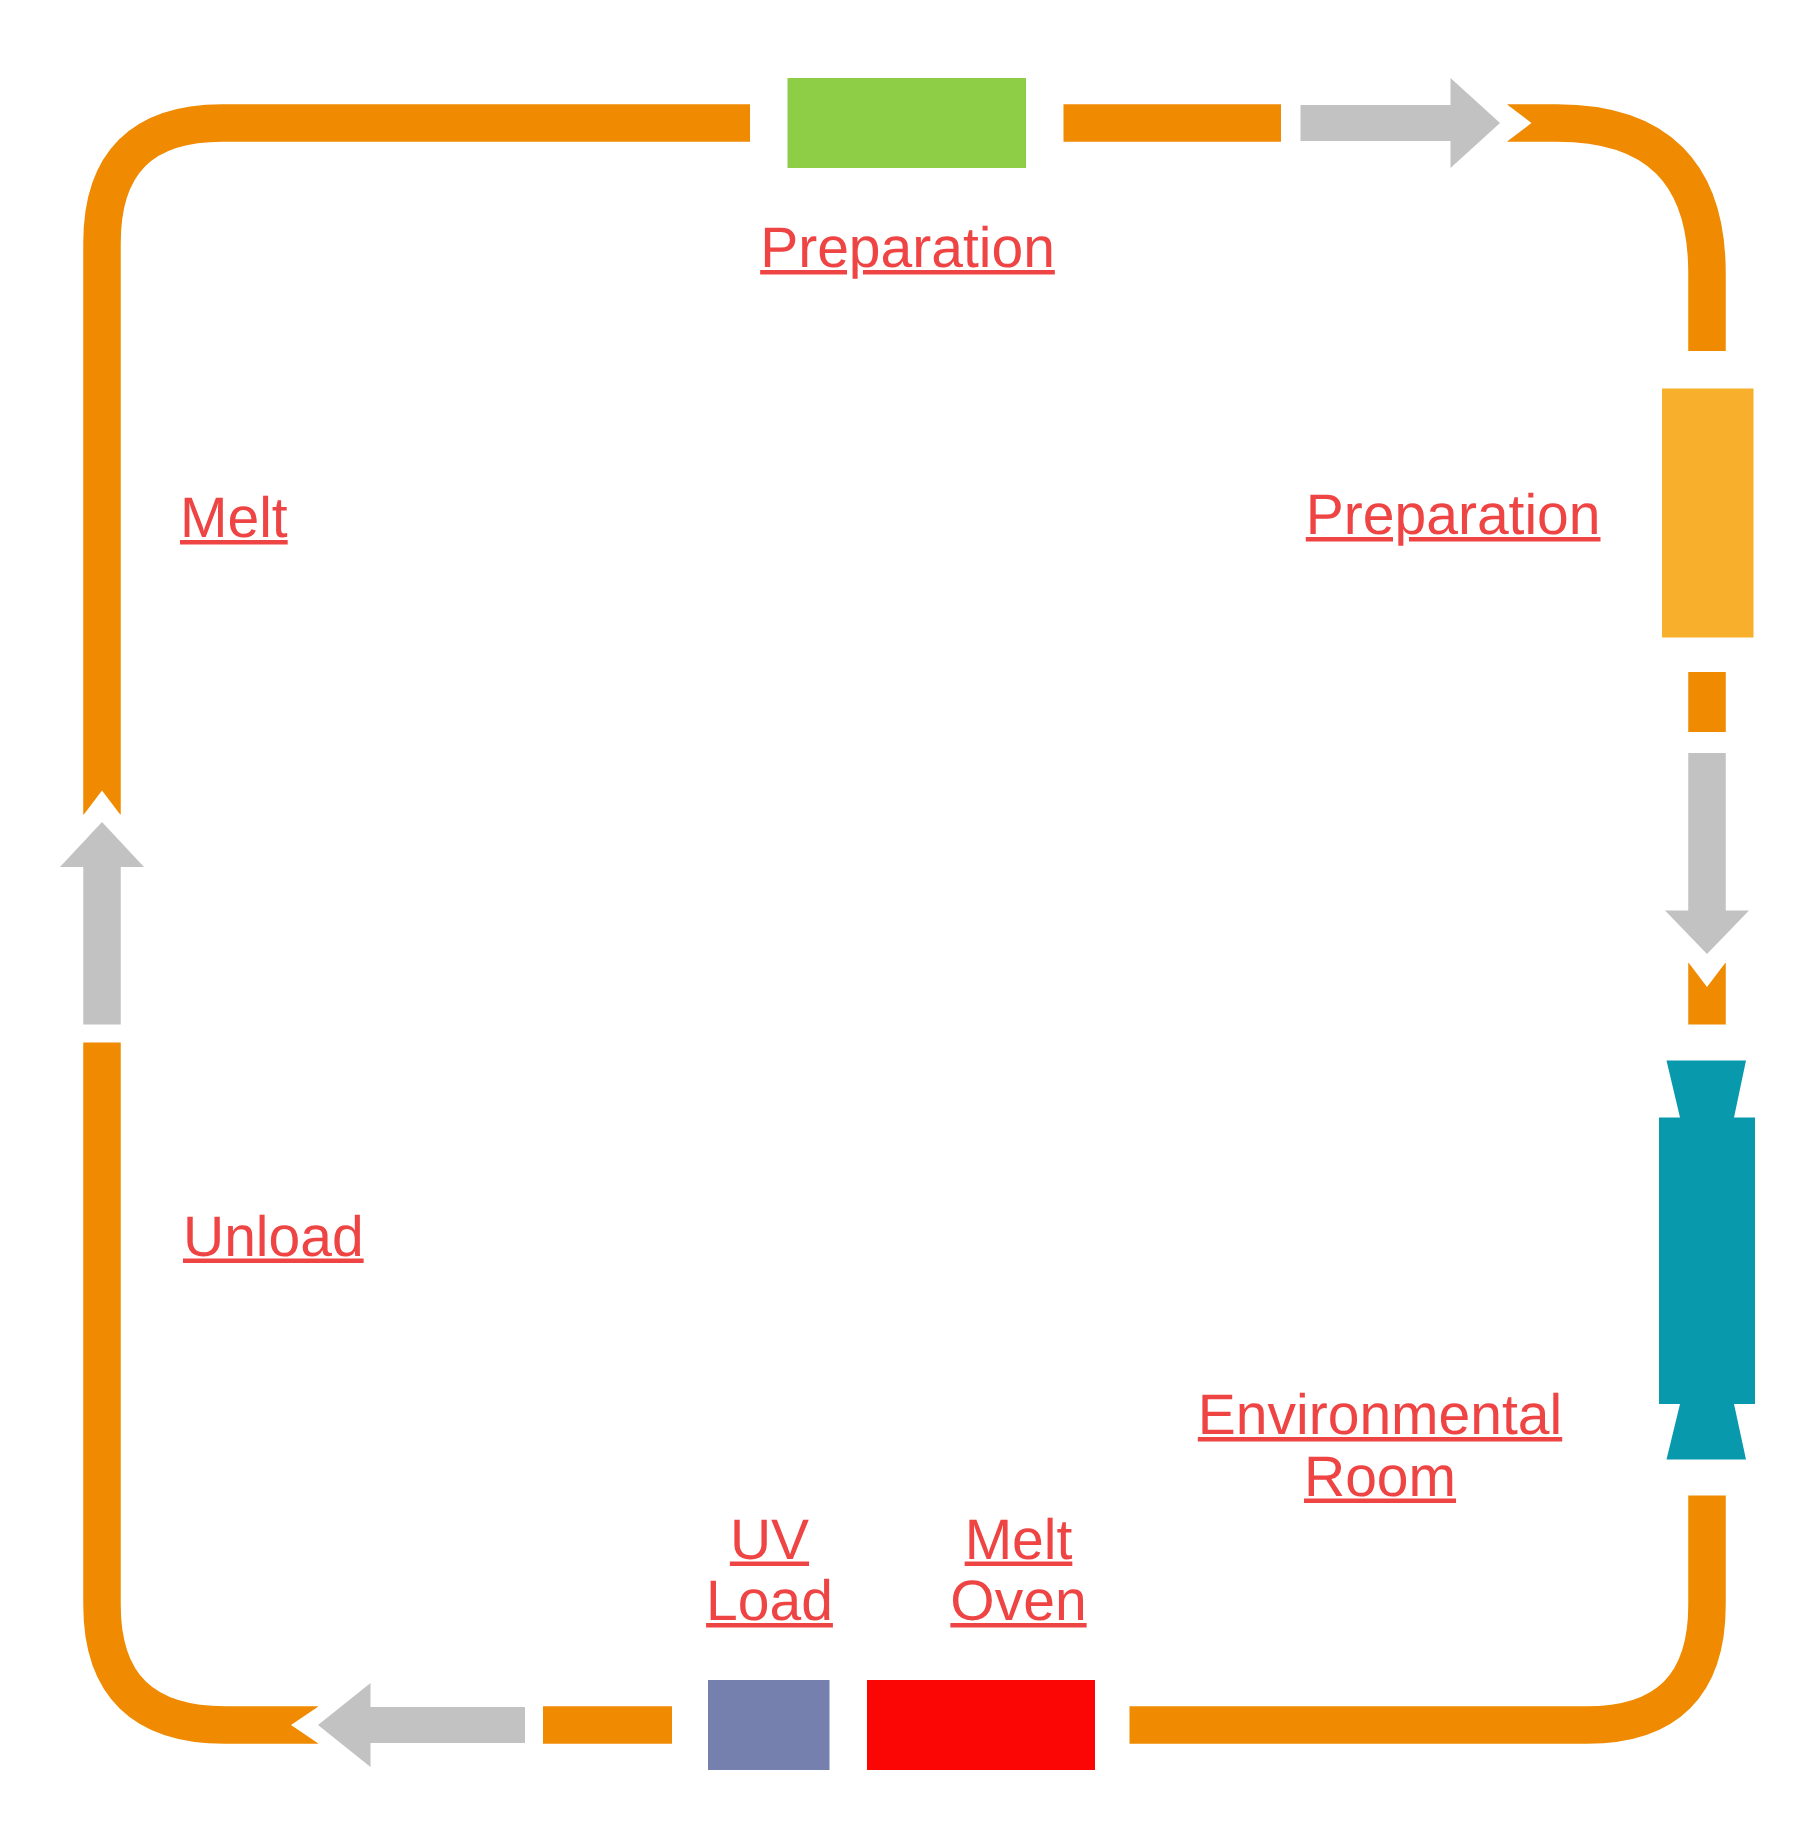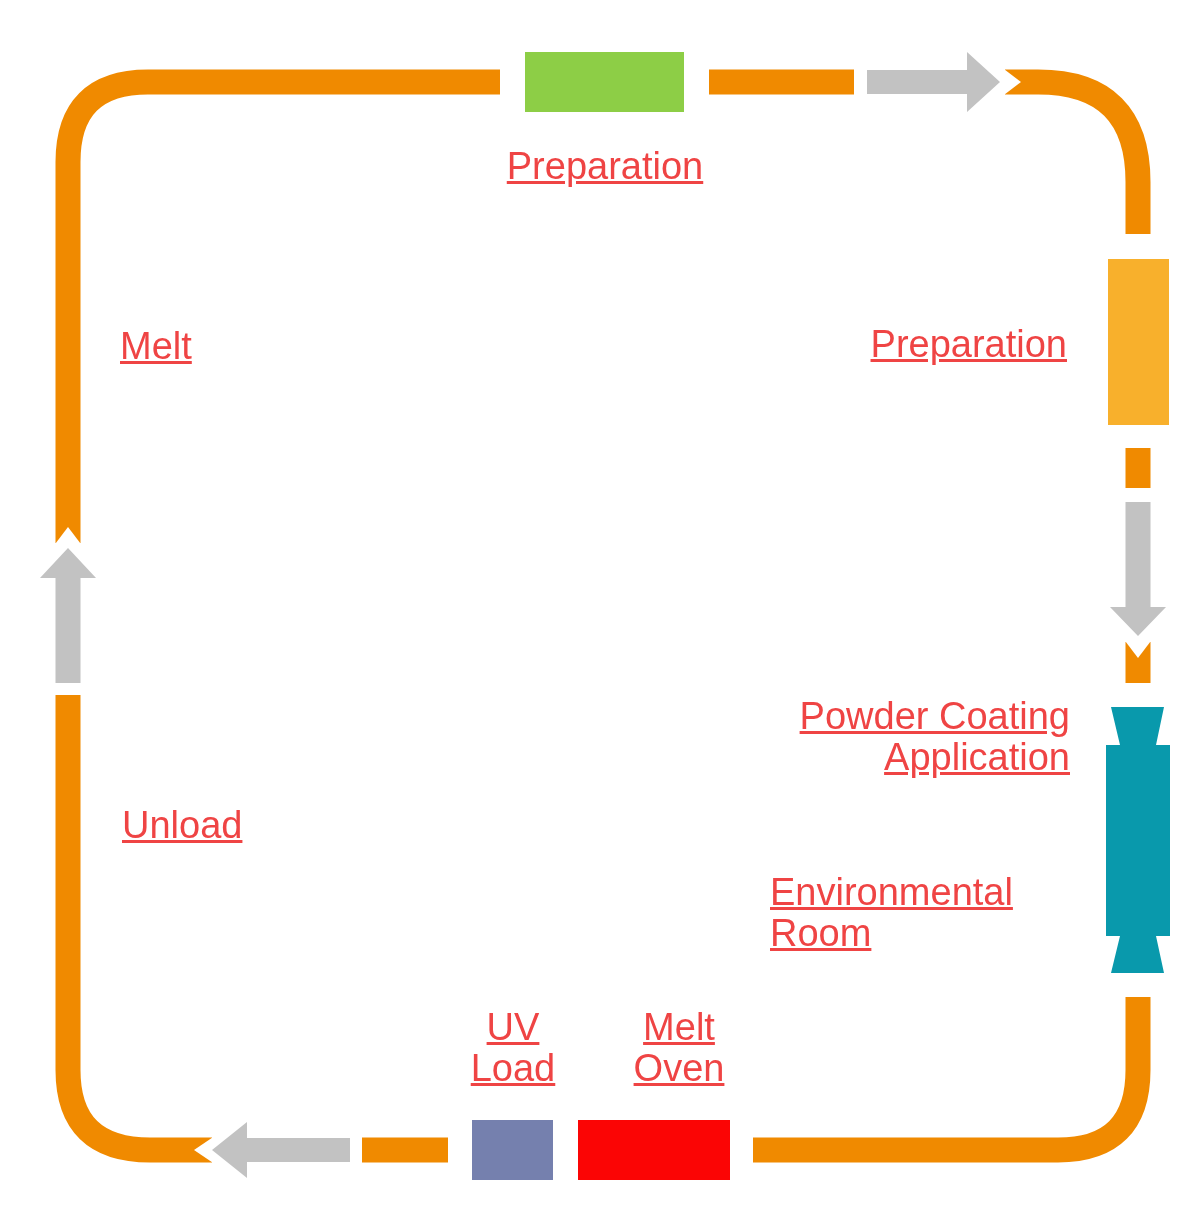--- a/index.html
+++ b/index.html
@@ -19,21 +19,21 @@
     font-size: 38px;
     line-height: 41px;
     color: #ef4444;
     white-space: pre-line;
     text-decoration: underline;
   }
   .lbl-preparation { left: 455px; top: 146px; width: 300px; text-align: center; }
   .lbl-load        { left: 120px; top: 326px; }
   .lbl-pretreatment{ left: 817px; top: 324px; width: 250px; text-align: right; }
   .lbl-powder      { left: 770px; top: 696px; width: 300px; text-align: right; }
-  .lbl-environment { left: 770px; top: 872px; width: 300px; text-align: left; }
+  .lbl-environment { left: 770px; top: 924px; width: 300px; text-align: center; }
   .lbl-unload      { left: 122px; top: 805px; }
   .lbl-uv          { left: 413px; top: 1007px; width: 200px; text-align: center; }
   .lbl-melt        { left: 579px; top: 1007px; width: 200px; text-align: center; }
 </style>
 </head>
 <body>
 
 <div class="canvas">
 
   <svg width="1200" height="1219" viewBox="0 0 1200 1219">
@@ -68,22 +68,20 @@
       <rect x="1108" y="259" width="61" height="166" fill="#F8B02C"></rect>
       <polygon points="1111,707 1164,707 1156,745 1170,745 1170,936 1156,936 1164,973 1111,973 1120,936 1106,936 1106,745 1120,745" fill="#0999AC"></polygon>
       <rect x="472" y="1120" width="81" height="60" fill="#7580AE"></rect>
       <rect x="578" y="1120" width="152" height="60" fill="#FB0505"></rect>
     </g>
   </svg>
 
   <div class="label lbl-preparation">Preparation</div>
   <div class="label lbl-load">Melt</div>
   <div class="label lbl-pretreatment">Preparation</div>
-  <div class="label lbl-powder">Powder Coating
-Application</div>
   <div class="label lbl-environment">Environmental
 Room</div>
   <div class="label lbl-unload">Unload</div>
   <div class="label lbl-uv">UV
 Load</div>
   <div class="label lbl-melt">Melt
 Oven</div>
 
 </div>
 

